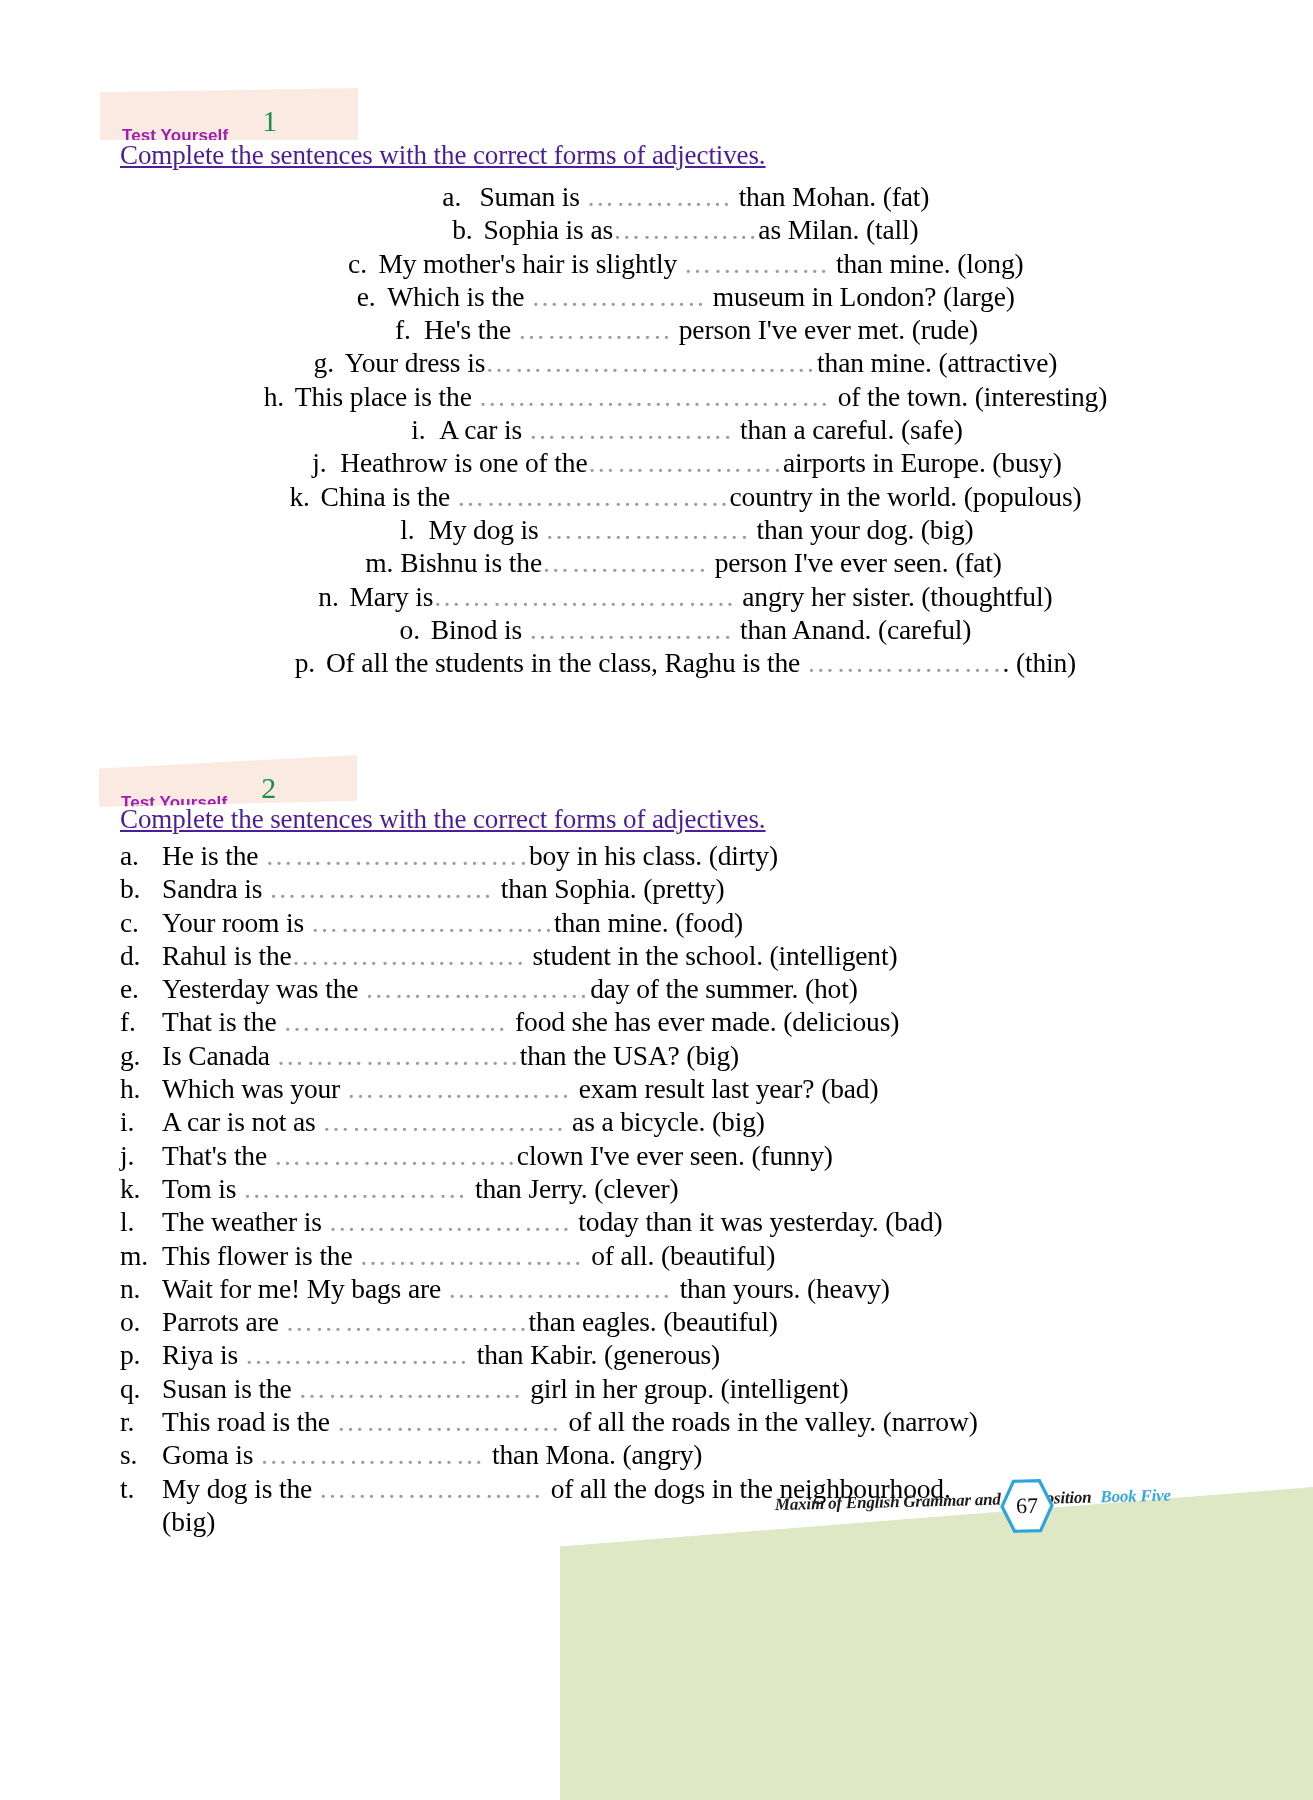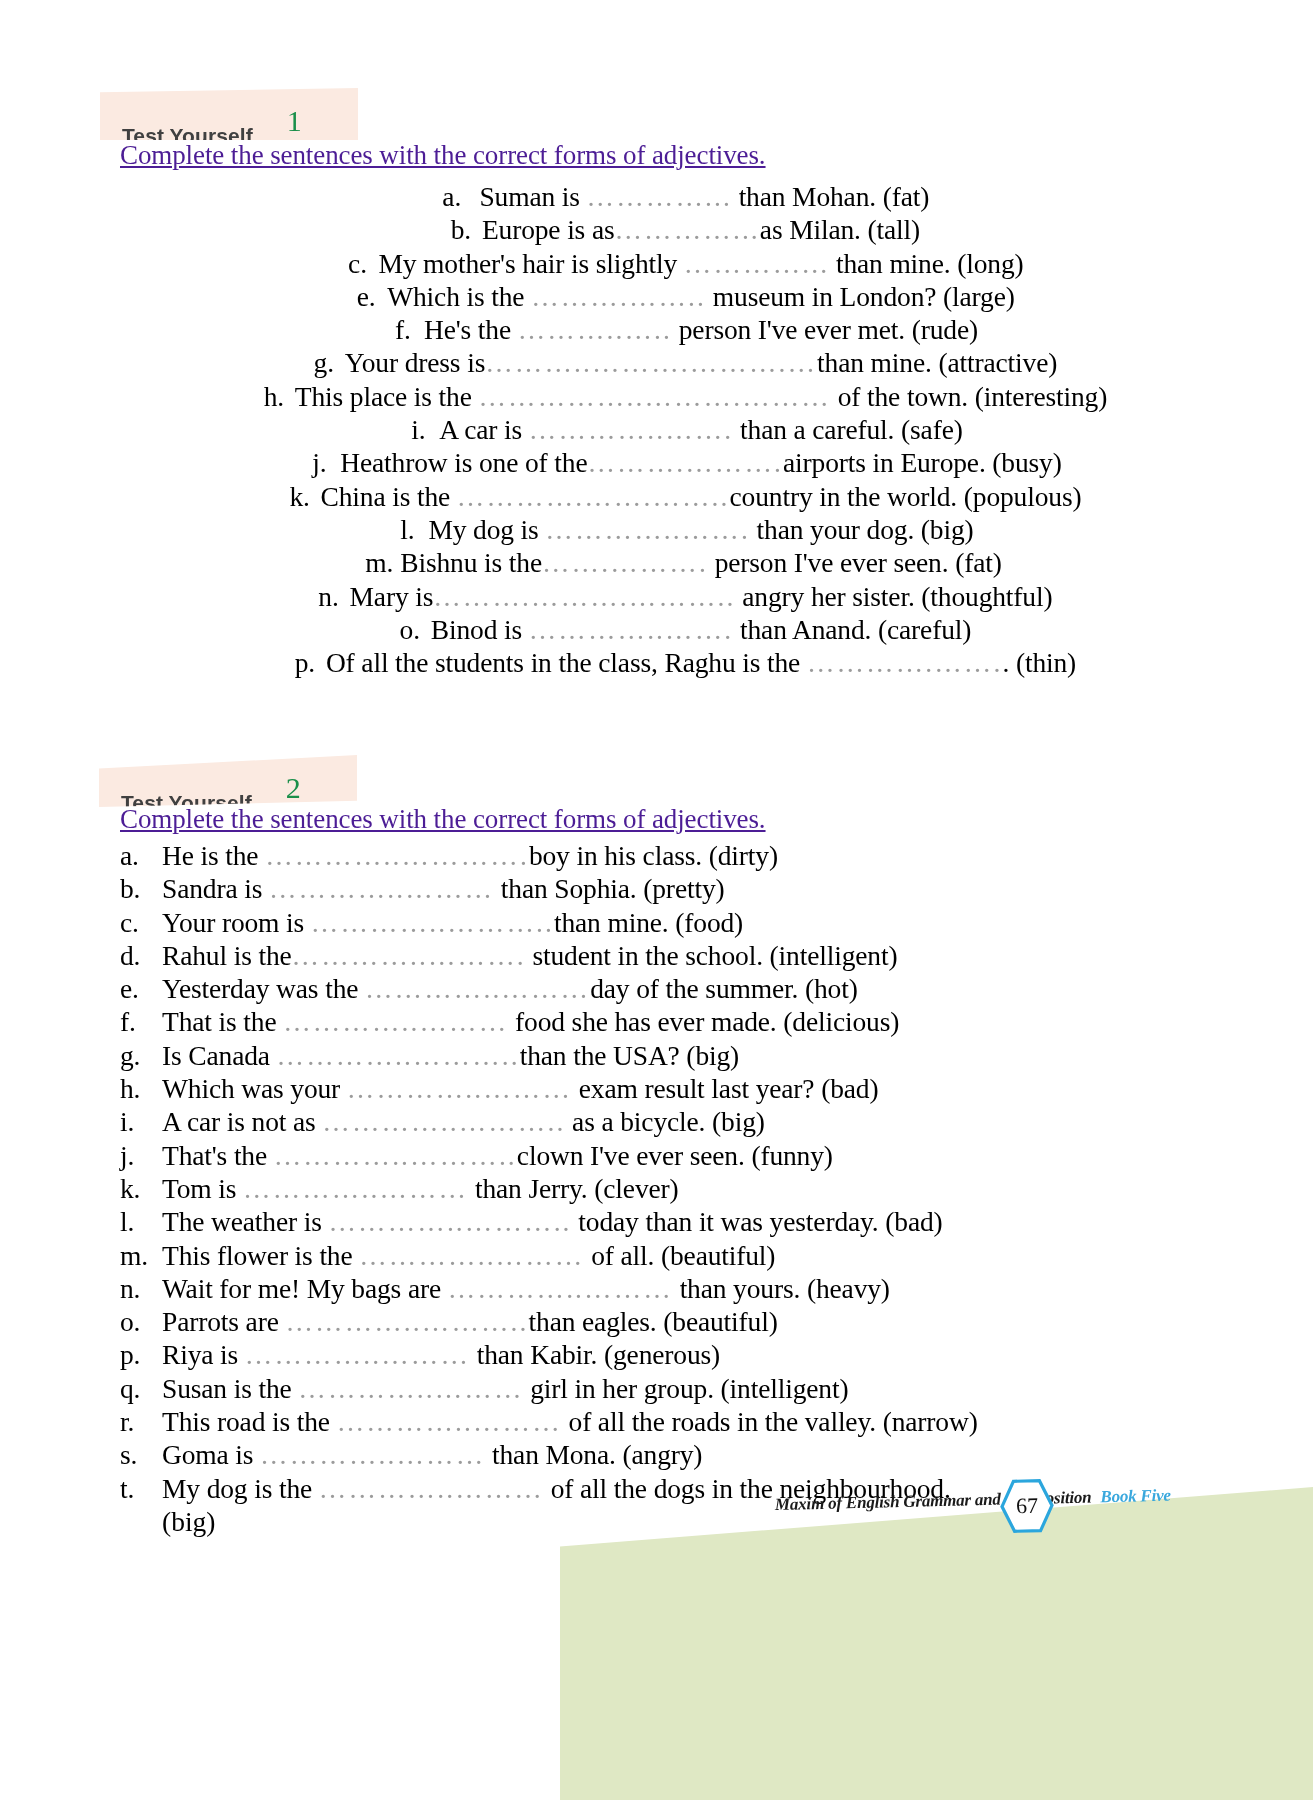--- a/index.html
+++ b/index.html
@@ -34,22 +34,22 @@
   }
   .ty-banner.skew-a {
     clip-path: polygon(0% 8%, 100% 0%, 100% 100%, 0% 100%);
   }
   .ty-banner.skew-b {
     clip-path: polygon(0% 26%, 100% 0%, 100% 88%, 0% 100%);
   }
   .ty-label {
     font-family: "Liberation Sans", "DejaVu Sans", sans-serif;
     font-weight: bold;
-    font-size: 21px;
-    color: #404040;
+    font-size: 17px;
+    color: #a21caf;
     letter-spacing: 0.1px;
     white-space: nowrap;
     margin-top: 44px;
   }
   .ty-number {
     font-family: "Liberation Serif", "DejaVu Serif", serif;
     font-size: 30px;
     color: #1a8f4a;
     margin-left: 34px;
     position: relative;
@@ -157,21 +157,21 @@
 
   <div class="ty-banner skew-a" style="left:100px; top:88px; width:258px;">
     <span class="ty-label">Test Yourself</span>
     <span class="ty-number">1</span>
   </div>
 
   <div class="instruction" style="left:120px; top:140px;">Complete the sentences with the correct forms of adjectives.</div>
 
   <div class="ex-list" id="list-1" style="top:180px;text-align:center;">
       <div class="ex-item"><span class="marker">a.</span><span> Suman is </span><span class="dots">…………...</span><span> than Mohan. (fat)</span></div>
-      <div class="ex-item"><span class="marker">b.</span><span>Europe is as</span><span class="dots">…………...</span><span>as Milan. (tall)</span></div>
+      <div class="ex-item"><span class="marker">b.</span><span>Sophia is as</span><span class="dots">…………...</span><span>as Milan. (tall)</span></div>
       <div class="ex-item"><span class="marker">c.</span><span>My mother's hair is slightly </span><span class="dots">…………...</span><span> than mine. (long)</span></div>
       <div class="ex-item"><span class="marker">e.</span><span>Which is the </span><span class="dots">……….……..</span><span> museum in London? (large)</span></div>
       <div class="ex-item"><span class="marker">f.</span><span>He's the </span><span class="dots">………..…..</span><span> person I've ever met. (rude)</span></div>
       <div class="ex-item"><span class="marker">g.</span><span>Your dress is</span><span class="dots">………..……….……….…</span><span>than mine. (attractive)</span></div>
       <div class="ex-item"><span class="marker">h.</span><span>This place is the </span><span class="dots">……………..……….………</span><span> of the town. (interesting)</span></div>
       <div class="ex-item"><span class="marker">i.</span><span>A car is </span><span class="dots">…………..…….</span><span> than a careful. (safe)</span></div>
       <div class="ex-item"><span class="marker">j.</span><span>Heathrow is one of the</span><span class="dots">……….……….</span><span>airports in Europe. (busy)</span></div>
       <div class="ex-item"><span class="marker">k.</span><span>China is the </span><span class="dots">………….…….……..</span><span>country in the world. (populous)</span></div>
       <div class="ex-item"><span class="marker">l.</span><span>My dog is </span><span class="dots">…………..…….</span><span> than your dog. (big)</span></div>
       <div class="ex-item"><span class="marker">m.</span><span>Bishnu is the</span><span class="dots">…….……….</span><span> person I've ever seen. (fat)</span></div>

